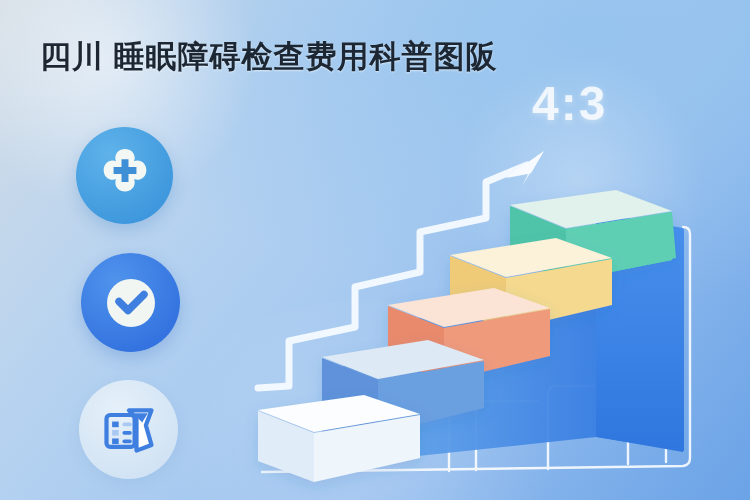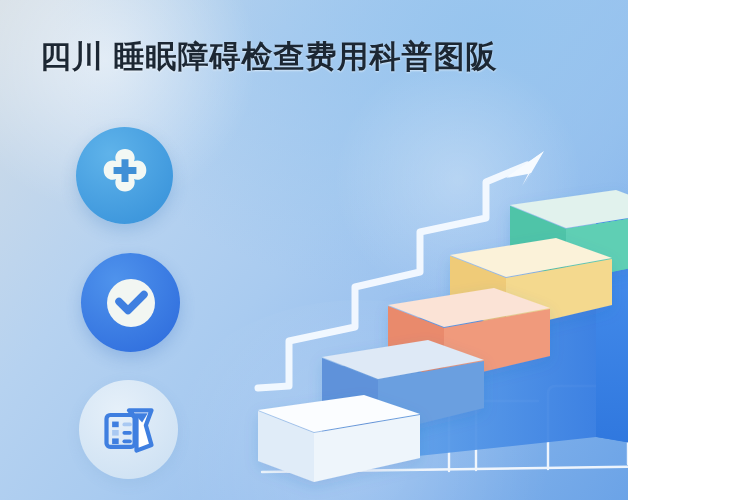--- a/index.html
+++ b/index.html
@@ -6,34 +6,33 @@
     margin: 0;
     padding: 0;
     background: #ffffff;
   }
   body {
     font-family: "Liberation Sans", "DejaVu Sans", sans-serif;
   }
 
   #poster {
     position: relative;
-    width: 620px;
+    width: 750px;
     height: 500px;
     overflow: hidden;
     background:
       radial-gradient(120% 95% at 78% 6%, rgba(150,196,238,0.95) 0%, rgba(150,196,238,0) 58%),
       linear-gradient(128deg,
         #d6dfe6 0%,
         #c6d8ea 13%,
         #b6d2f0 30%,
         #a9cbf0 48%,
         #94bdee 70%,
         #79ace9 88%,
         #6ba3e7 100%);
-    padding-left: 8px;
   }
 
   
   .blob {
     position: absolute;
     border-radius: 50%;
     pointer-events: none;
   }
   .blob-a {
     left: -60px; top: -90px;
@@ -218,20 +217,21 @@
       <path d="M258,388 L289,386 L289,341 L355,327
                L355,287 L420,272 L420,232 L486,218
                L486,182 L527,165"></path>
     </g>
     <path d="M543,152 L522,186 L528,174 L506,178 Z" fill="#f4f9ff" opacity="0.97"></path>
     <path d="M544,151 L523,187 L531,173 L507,177 Z" fill="#f7fbff"></path>
   </svg>
 
   <div class="title">四川 睡眠障碍检查费用科普图阪</div>
 
+  <div class="ratio">4:3</div>
 
   <div class="icon-col">
 
     <div class="icon-badge badge-1">
       <svg width="62" height="62" viewBox="0 0 64 64">
         <path d="M32 4c-6 0-10 4-10 9.5 0 1.3.3 2.4.8 3.4-1-.5-2.2-.8-3.5-.8C13.9 16.1 10 20.3 10 26s3.9 9.9 9.3 9.9c1.3 0 2.5-.3 3.5-.8-.5 1-.8 2.1-.8 3.4C22 44 26 48 32 48s10-4 10-9.5c0-1.3-.3-2.4-.8-3.4 1 .5 2.2.8 3.5.8 5.4 0 9.3-4.2 9.3-9.9s-3.9-9.9-9.3-9.9c-1.3 0-2.5.3-3.5.8.5-1 .8-2.1.8-3.4C42 8 38 4 32 4z" fill="#f3f8f4"></path>
         <path d="M28.4 14.6h7.2v8.2h8.2v7.2h-8.2v8.2h-7.2v-8.2h-8.2v-7.2h8.2z" fill="#3f8fd6"></path>
       </svg>
     </div>
 

